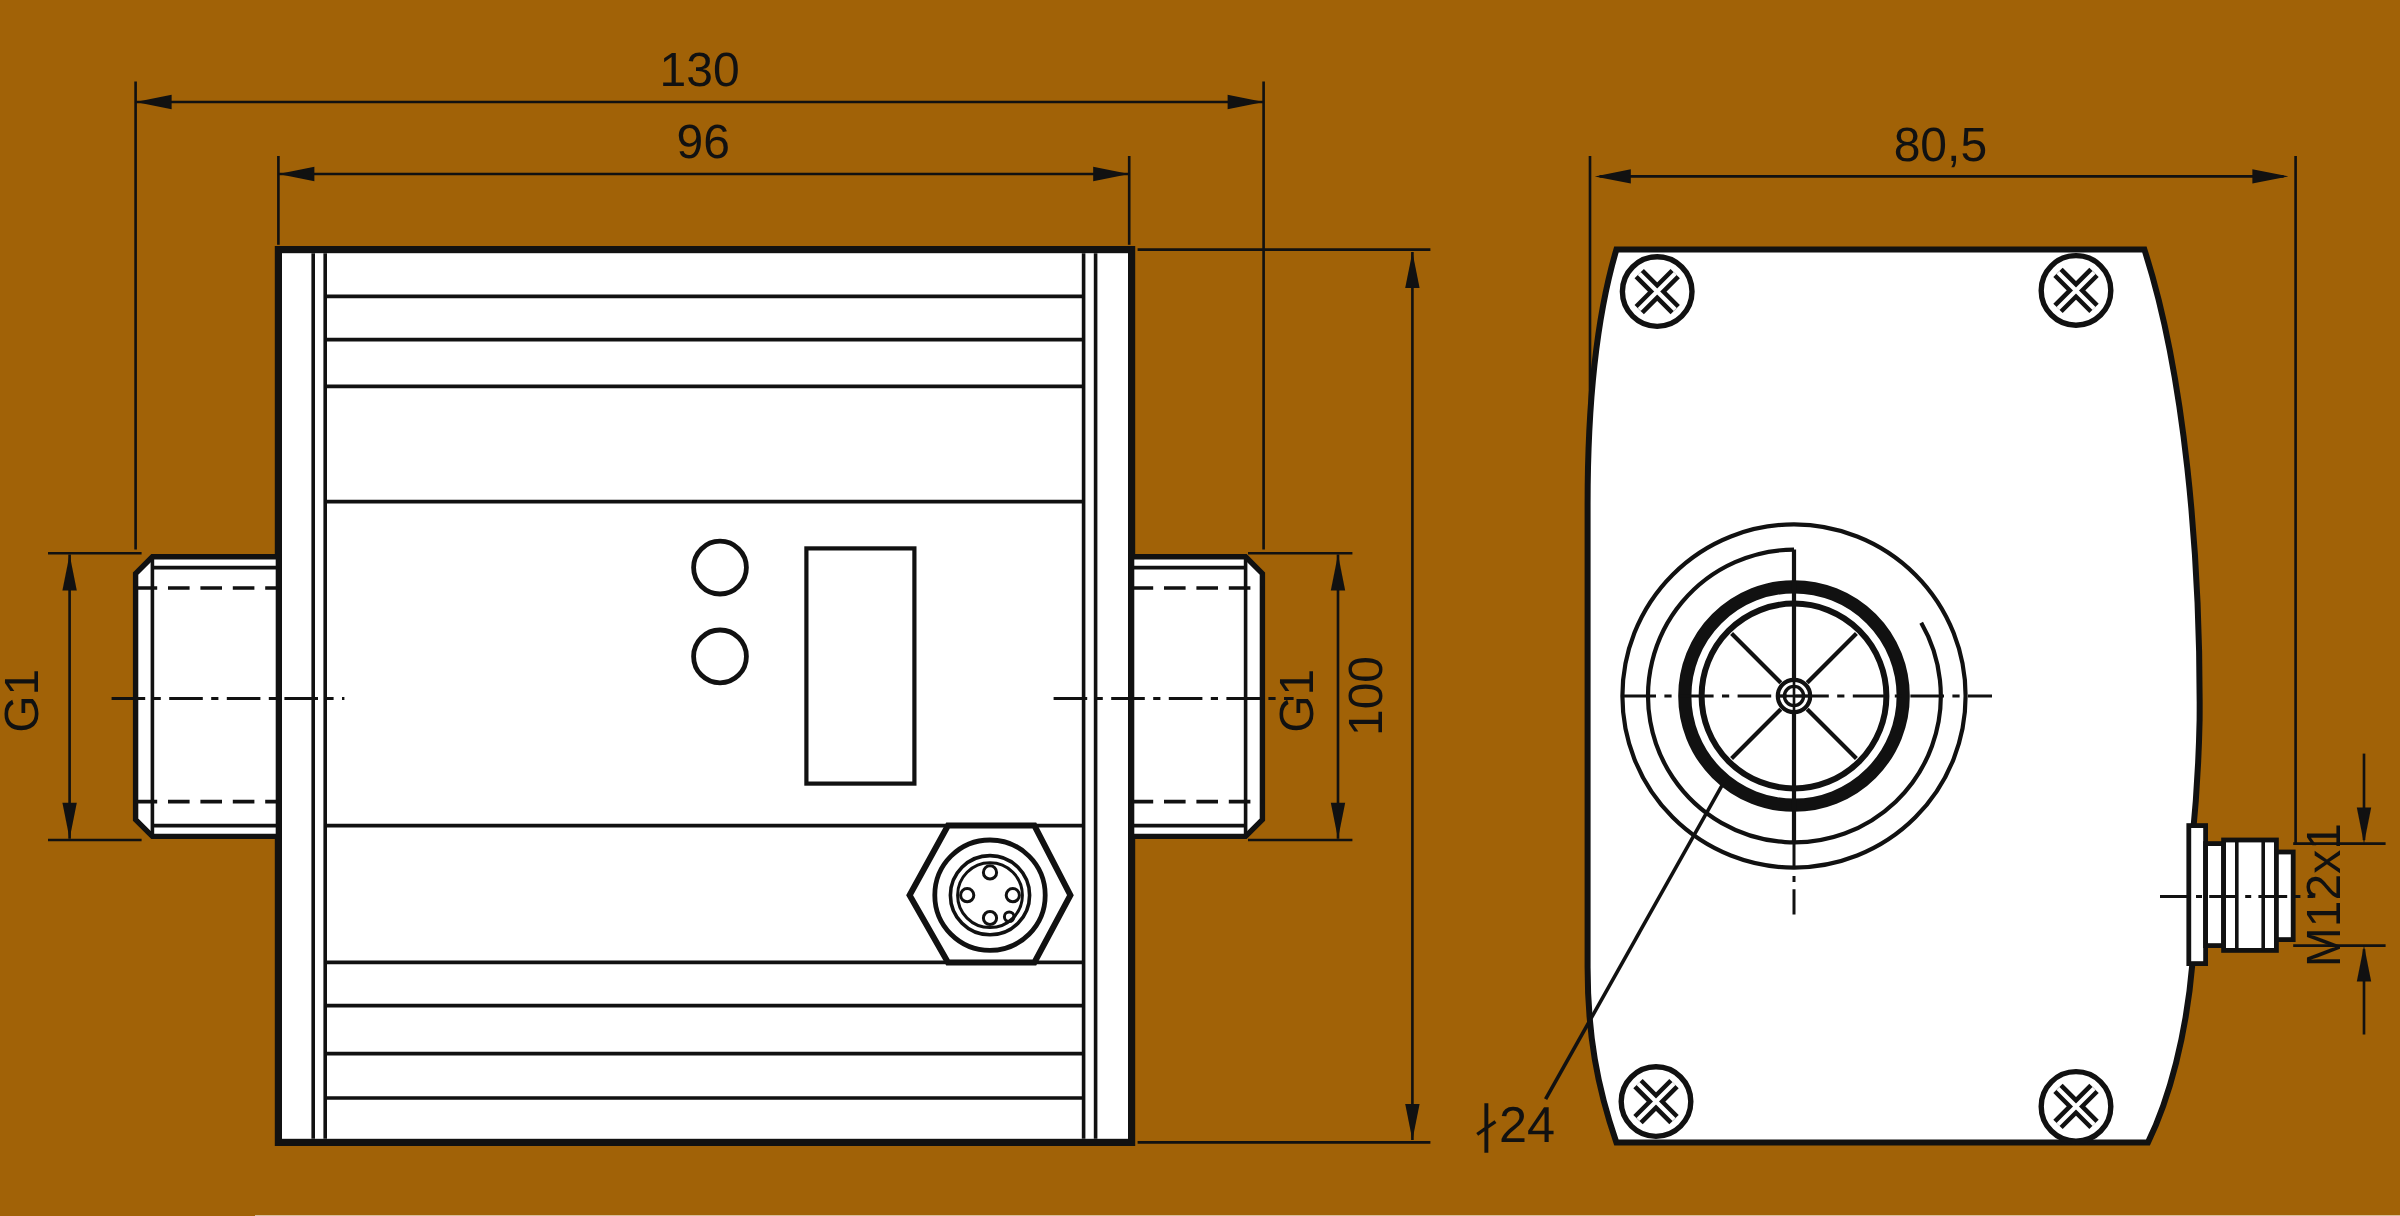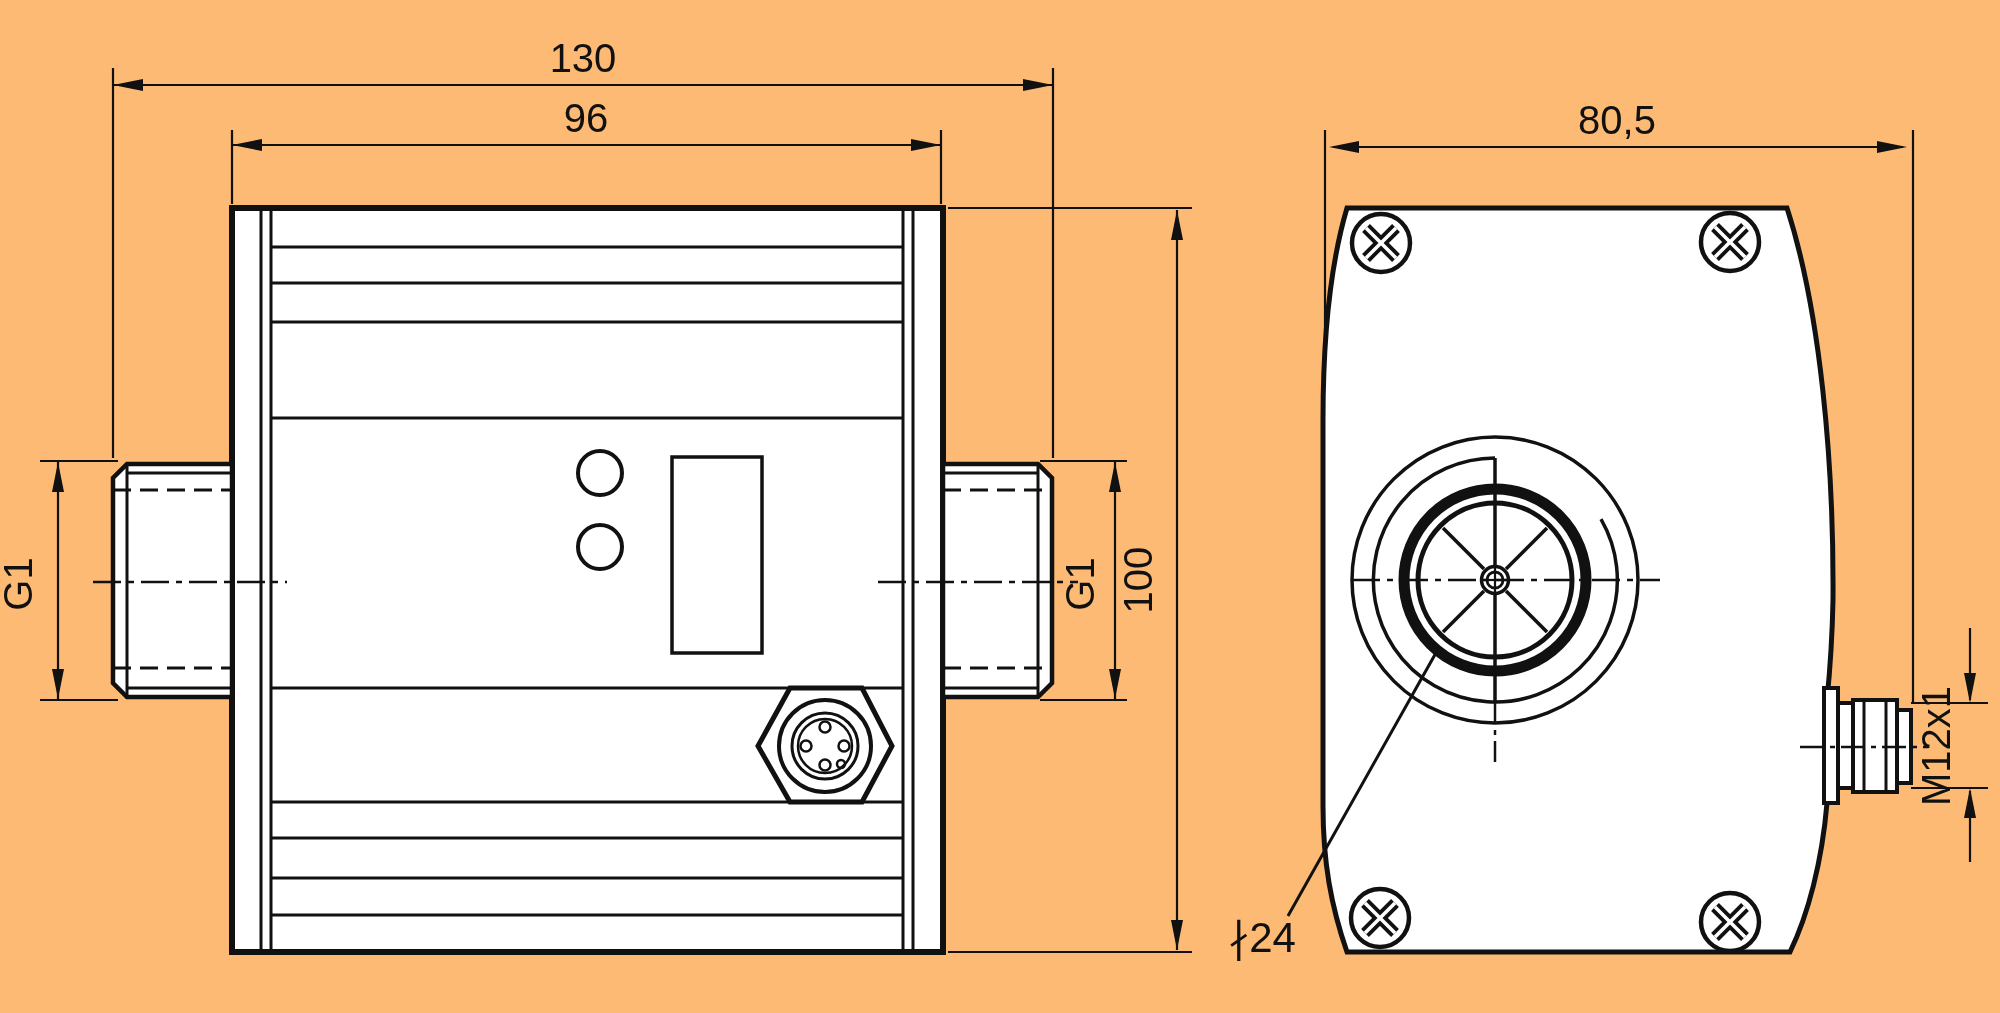--- a/index.html
+++ b/index.html
@@ -1,16 +1,16 @@
 <!DOCTYPE html>
 <html><head>
 <meta charset="utf-8">
 <style>
   html,body{margin:0;padding:0;background:#ffffff;}
-  .stage{position:relative;width:2000px;height:1013px;background:#fdba74;overflow:hidden;
+  .stage{position:relative;width:2000px;height:1013px;background:#a16207;overflow:hidden;
          font-family:"Liberation Sans", sans-serif;}
   svg text{fill:#111;font-family:"Liberation Sans", sans-serif;}
   .dim-text{font-size:40px;}
   .bore-text{font-size:42px;}
 </style>
 </head>
 <body>
 
 <div class="stage">
 <svg width="2000" height="1013" viewBox="0 0 2000 1013" xmlns="http://www.w3.org/2000/svg" fill="none" stroke="#111" stroke-linecap="butt">

